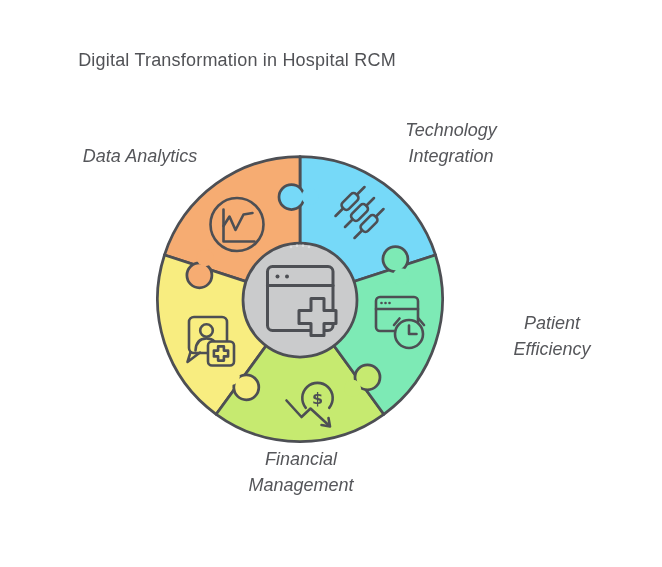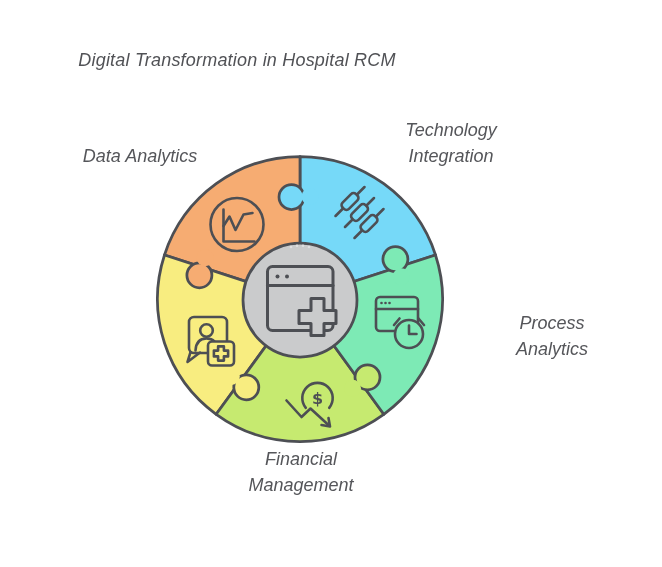--- a/index.html
+++ b/index.html
@@ -3,21 +3,21 @@
 <meta charset="utf-8">
 <style>
   html,body{margin:0;padding:0;background:#ffffff;}
   .stage{
     position:relative;width:662px;height:567px;background:#ffffff;
     font-family:"Liberation Sans", sans-serif;overflow:hidden;
   }
   .stage svg{position:absolute;left:0;top:0;}
   .title{
     position:absolute;transform:translate(-50%,-50%);
-    color:#515256;font-size:18px;white-space:nowrap;letter-spacing:0.2px;font-style:italic;
+    color:#515256;font-size:18px;white-space:nowrap;letter-spacing:0.2px;
   }
   .label{
     position:absolute;transform:translate(-50%,-50%);
     color:#55565a;font-size:18px;line-height:26px;text-align:center;
     white-space:pre-line;
     font-style:italic;
   }
   .outline{stroke:#4d4f54;stroke-width:2.75;stroke-linejoin:round;}
   .noline{stroke:none;}
   .ic{stroke:#4d4f54;stroke-width:2.6;fill:none;stroke-linecap:round;stroke-linejoin:round;}
@@ -126,19 +126,19 @@
     </g>
   </svg>
 
   <div class="title" style="left:237px;top:60px;">Digital Transformation in Hospital RCM</div>
 
   <div class="label" style="left:140px;top:156px;">Data Analytics</div>
 
   <div class="label" style="left:451px;top:143px;">Technology
 Integration</div>
 
-  <div class="label" style="left:552px;top:336px;">Process Analytics</div>
+  <div class="label" style="left:552px;top:336px;">Patient Efficiency</div>
 
 
   <div class="label" style="left:301px;top:472px;">Financial
 Management</div>
 
 </div>
 
 </body></html>

